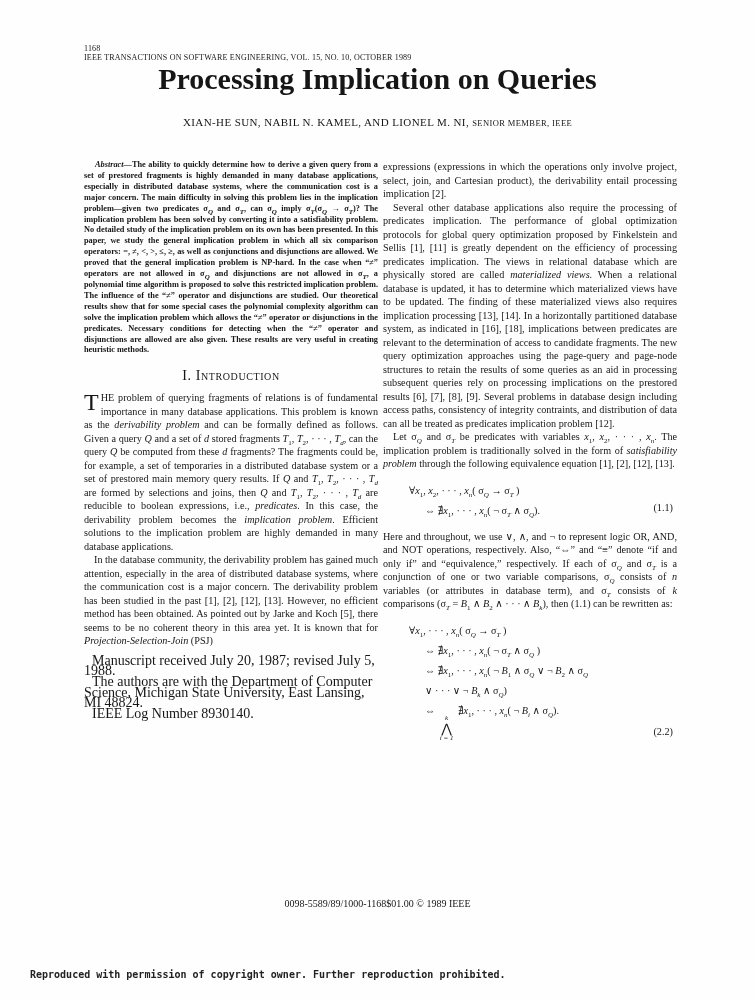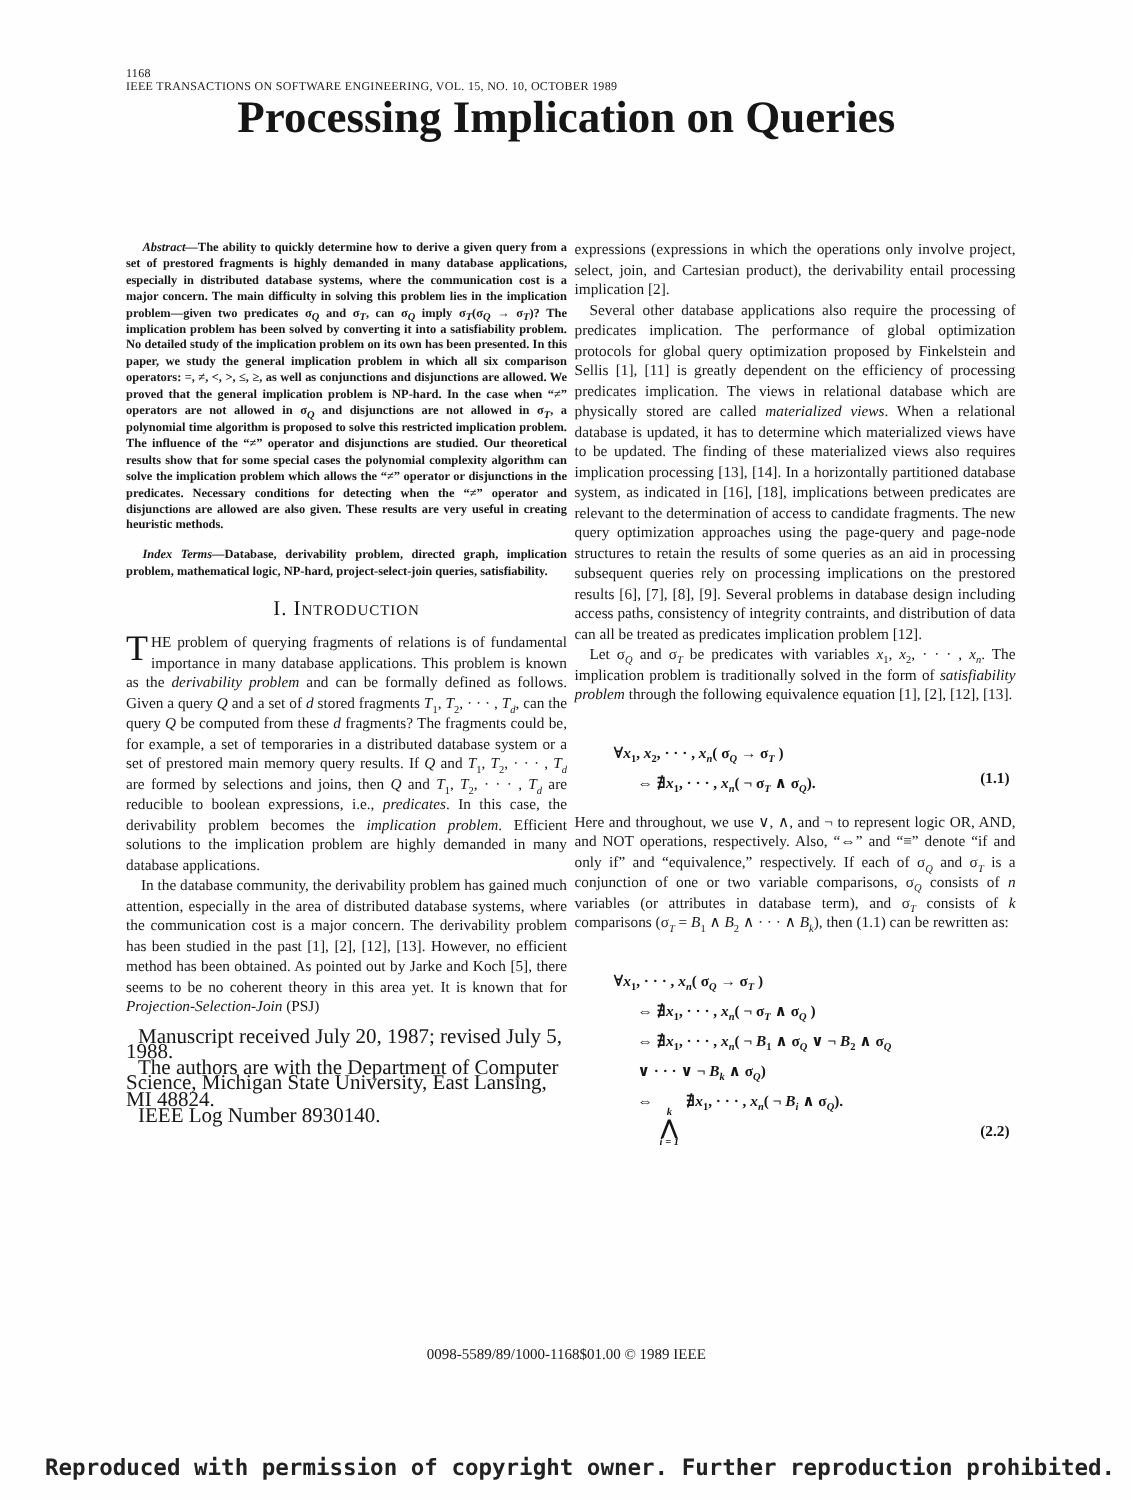--- a/index.html
+++ b/index.html
@@ -45,62 +45,62 @@
     float:left; font-size:24px; line-height:21px; padding:1px 2px 0 0;
   }
   .it { font-style:italic; }
   sub { font-size:7px; line-height:0; }
   sub.it { font-style:italic; }
   .footnote {
     margin-top:8px; font-size:14px; line-height:10.6px;
   }
   .footnote p { margin:0; text-indent:8px; text-align:left; }
   .equation {
-    position:relative; font-size:10.2px; margin:24px 0 12px 0;
-    padding-left:26px; line-height:15px;font-weight:bold;
+    position:relative; font-size:10.2px; margin:12px 0 12px 0;
+    padding-left:26px; line-height:15px;
   }
   .eq-line { margin:5px 0; }
   .eq-cont { padding-left:16px; }
   .eq-label { position:absolute; right:4px; bottom:3px; }
   .bigop {
     display:inline-flex; flex-direction:column; align-items:center;
     vertical-align:-6px; line-height:1; margin:0 2px;
   }
   .bigop .bo-top { font-size:7px; font-style:italic; }
   .bigop .bo-op { font-size:13px; }
   .bigop .bo-bot { font-size:7px; font-style:italic; }
   .copyright-line {
     position:absolute; top:898px; left:0; width:755px;
     text-align:center; font-size:10px;
   }
   .repro-line {
     position:absolute; top:969px; left:30px;
     font-family:"DejaVu Sans Mono","Liberation Mono",monospace;
-    font-size:15px; font-weight:bold; color:#222;
+    font-size:10px; font-weight:bold; color:#222;
   }
 </style>
 </head>
 <body>
 
 <div class="page">
 
   <div class="running-head">
     <span>1168</span>
     <span>IEEE TRANSACTIONS ON SOFTWARE ENGINEERING, VOL. 15, NO. 10, OCTOBER 1989</span>
   </div>
 
   <h1 class="paper-title">Processing Implication on Queries</h1>
 
+  <div class="authors-line"><span>XIAN-HE SUN, NABIL N. KAMEL, AND LIONEL M. NI, </span><span class="aff">SENIOR MEMBER, IEEE</span></div>
 
   <div class="columns">
 
     <div class="col">
       <p class="abstract"><span class="ab-label">Abstract—</span><span><span>The ability to quickly determine how to derive a given query from a set of prestored fragments is highly demanded in many database applications, especially in distributed database systems, where the communication cost is a major concern. The main difficulty in solving this problem lies in the implication problem—given two predicates σ</span><sub class="it">Q</sub><span> and σ</span><sub class="it">T</sub><span>, can σ</span><sub class="it">Q</sub><span> imply σ</span><sub class="it">T</sub><span>(σ</span><sub class="it">Q</sub><span> → σ</span><sub class="it">T</sub><span>)? The implication problem has been solved by converting it into a satisfiability problem. No detailed study of the implication problem on its own has been presented. In this paper, we study the general implication problem in which all six comparison operators: =, ≠, &lt;, &gt;, ≤, ≥, as well as conjunctions and disjunctions are allowed. We proved that the general implication problem is NP-hard. In the case when “≠” operators are not allowed in σ</span><sub class="it">Q</sub><span> and disjunctions are not allowed in σ</span><sub class="it">T</sub><span>, a polynomial time algorithm is proposed to solve this restricted implication problem. The influence of the “≠” operator and disjunctions are studied. Our theoretical results show that for some special cases the polynomial complexity algorithm can solve the implication problem which allows the “≠” operator or disjunctions in the predicates. Necessary conditions for detecting when the “≠” operator and disjunctions are allowed are also given. These results are very useful in creating heuristic methods.</span></span></p>
 
-      <p class="abstract"><span class="ab-label">Index Terms—</span><span>Database, derivability problem, directed graph, implication problem, mathematical logic, NP-hard, project-select-join queries, satisfiability.</span></p>
 
       <h2 class="section-heading">I. Introduction</h2>
 
       <p class="body-par noindent"><span class="dropcap">T</span><span>HE</span><span><span> problem of querying fragments of relations is of fundamental importance in many database applications. This problem is known as the </span><span class="it">derivability problem</span><span> and can be formally defined as follows. Given a query </span><span class="it">Q</span><span> and a set of </span><span class="it">d</span><span> stored fragments </span><span class="it">T</span><sub>1</sub><span>, </span><span class="it">T</span><sub>2</sub><span>, · · · , </span><span class="it">T</span><sub class="it">d</sub><span>, can the query </span><span class="it">Q</span><span> be computed from these </span><span class="it">d</span><span> fragments? The fragments could be, for example, a set of temporaries in a distributed database system or a set of prestored main memory query results. If </span><span class="it">Q</span><span> and </span><span class="it">T</span><sub>1</sub><span>, </span><span class="it">T</span><sub>2</sub><span>, · · · , </span><span class="it">T</span><sub class="it">d</sub><span> are formed by selections and joins, then </span><span class="it">Q</span><span> and </span><span class="it">T</span><sub>1</sub><span>, </span><span class="it">T</span><sub>2</sub><span>, · · · , </span><span class="it">T</span><sub class="it">d</sub><span> are reducible to boolean expressions, i.e., </span><span class="it">predicates</span><span>. In this case, the derivability problem becomes the </span><span class="it">implication problem</span><span>. Efficient solutions to the implication problem are highly demanded in many database applications.</span></span></p>
 
       <p class="body-par"><span>In the database community, the derivability problem has gained much attention, especially in the area of distributed database systems, where the communication cost is a major concern. The derivability problem has been studied in the past [1], [2], [12], [13]. However, no efficient method has been obtained. As pointed out by Jarke and Koch [5], there seems to be no coherent theory in this area yet. It is known that for </span><span class="it">Projection-Selection-Join</span><span> (PSJ)</span></p>
 
       <div class="footnote">
         <p>Manuscript received July 20, 1987; revised July 5, 1988.</p>
         <p>The authors are with the Department of Computer Science, Michigan State University, East Lansing, MI 48824.</p>

